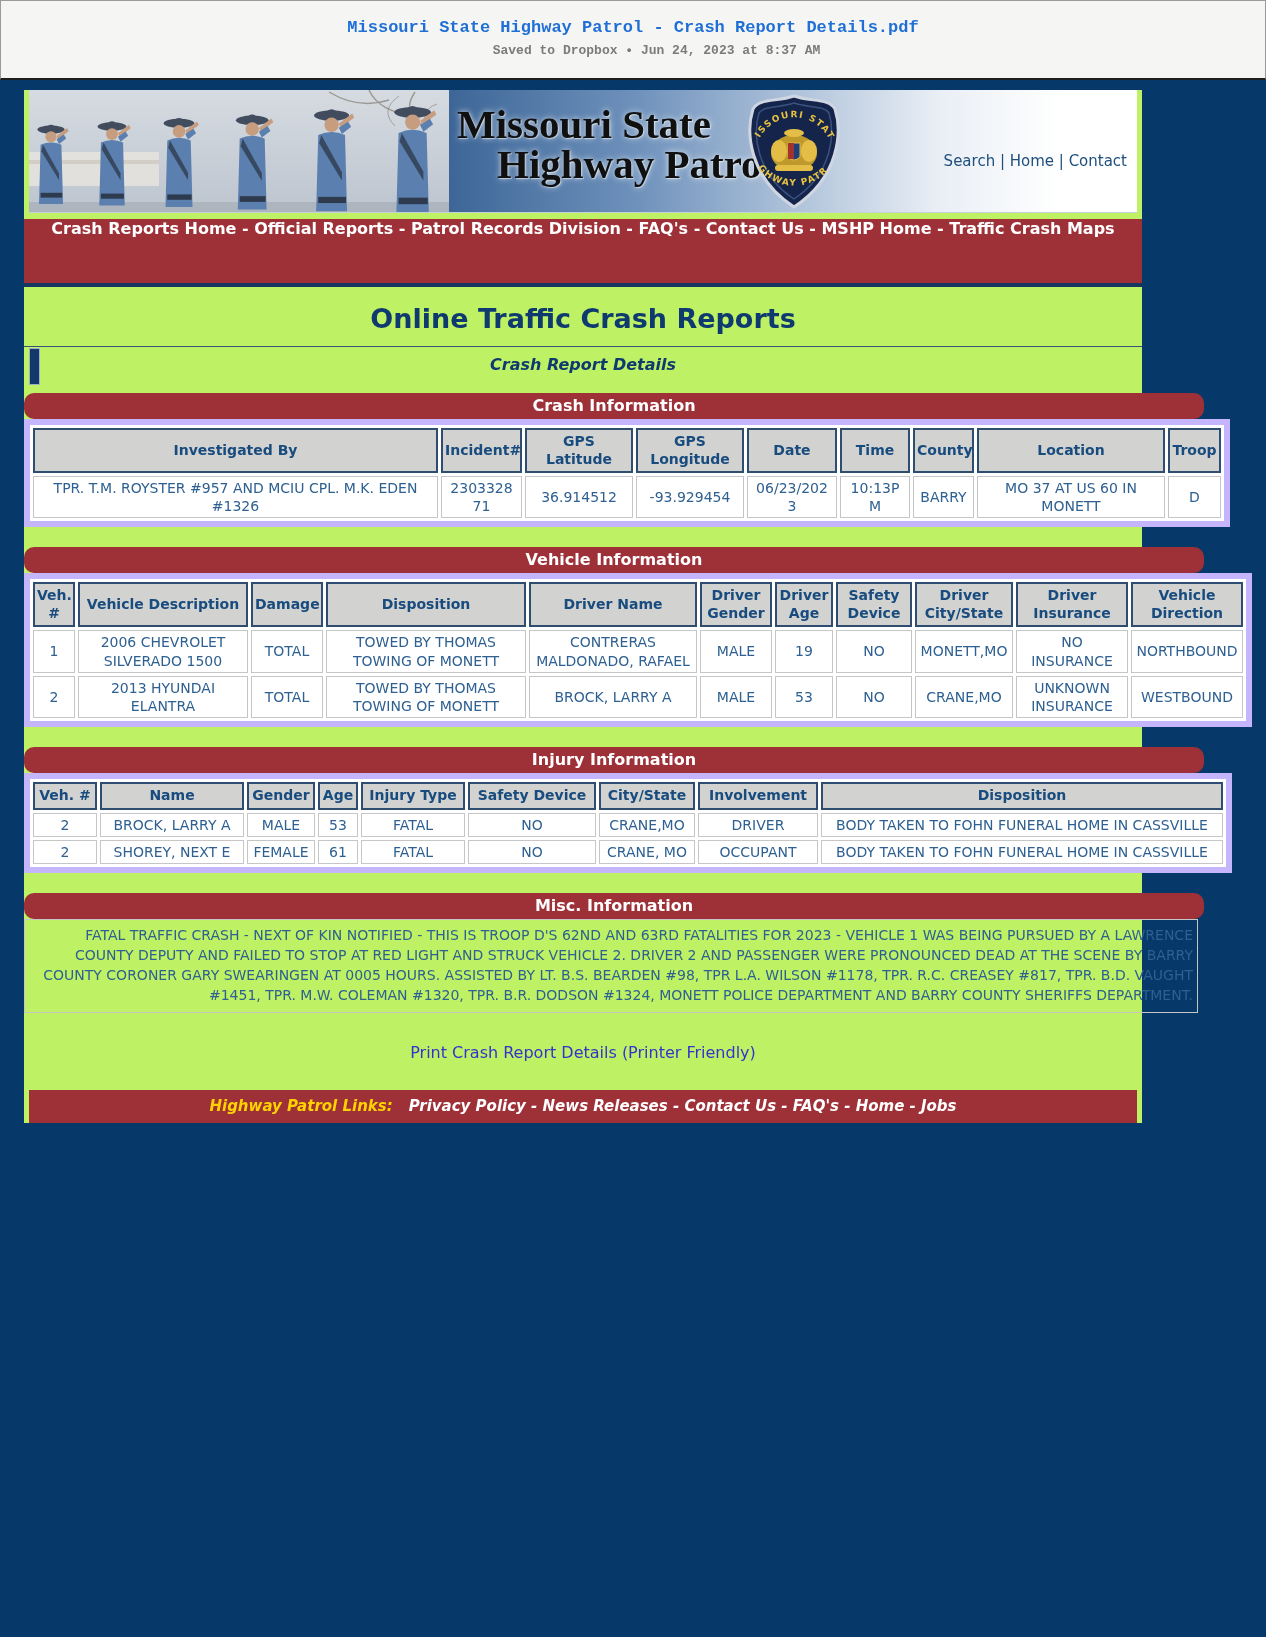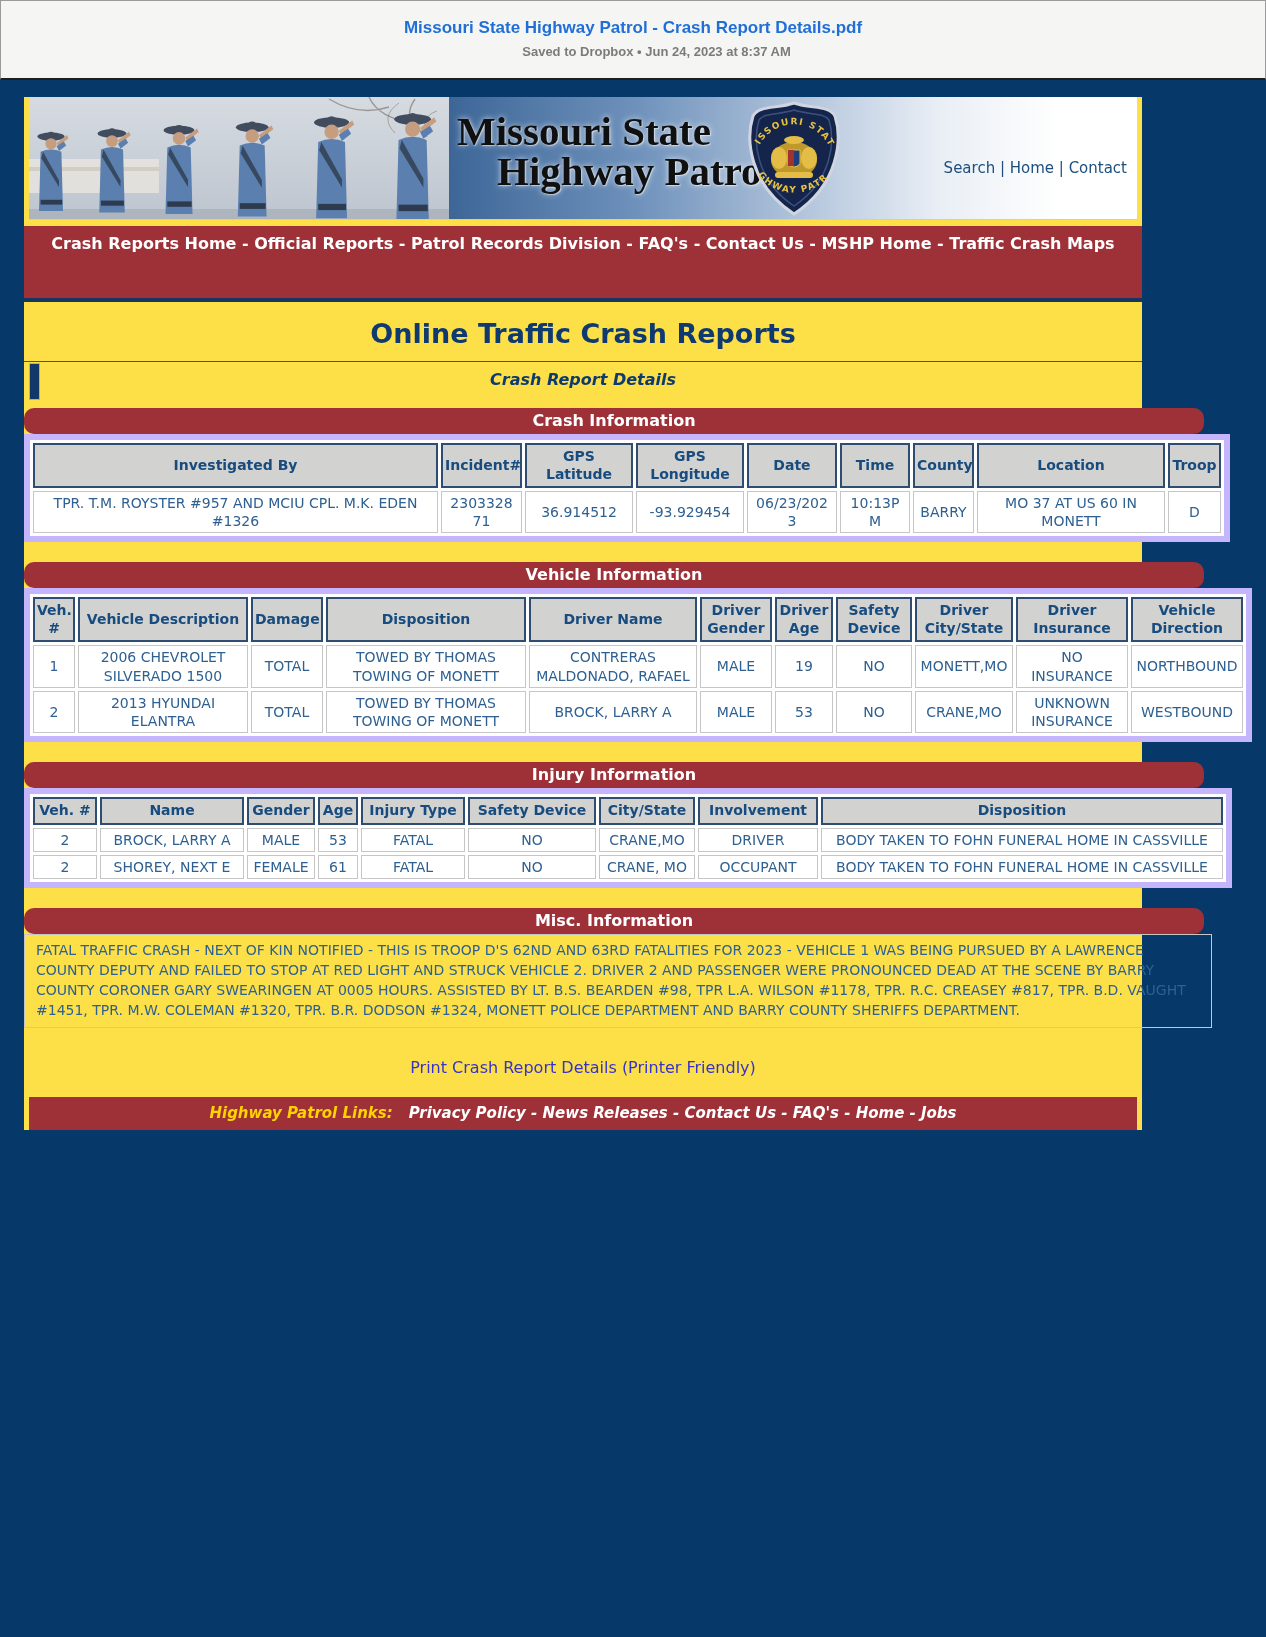--- a/index.html
+++ b/index.html
@@ -6,29 +6,29 @@
   body{
     width:1266px;height:1637px;position:relative;overflow:hidden;
     background:#06396A;
     font-family:"DejaVu Sans", sans-serif;
   }
   
   .topbar{
     position:absolute;top:0;left:0;width:1266px;height:80px;
     background:#f5f5f3;box-sizing:border-box;
     border:1px solid #9a9a9a;border-bottom:2px solid #1e1e1e;
-    text-align:center;font-family:Liberation Sans, sans-serif;
+    text-align:center;font-family:Liberation Mono, monospace;
   }
   .topbar .title{padding-top:17px;color:#1F6FD6;font-size:17px;font-weight:bold;}
   .topbar .subtitle{padding-top:6px;color:#7b7b7b;font-size:13px;font-weight:600;margin-left:47px;}
 
   
   .page{
-    position:absolute;left:24px;top:97px;width:1118px;height:1033px;
-    background:#fde047;
+    position:absolute;left:24px;top:90px;width:1118px;height:1033px;
+    background:#bef264;
   }
 
   
   .banner{
     height:122px;margin:0 5px;position:relative;overflow:hidden;
     background:linear-gradient(to right,#3d6697 0px,#3d6697 420px,#6f92bc 55%,#e9eef5 82%,#ffffff 93%);
     border-bottom:1px solid #c9cfd8;
   }
   .banner-photo{position:absolute;left:0;top:0;}
   .brand{
@@ -41,21 +41,21 @@
   .badge{position:absolute;left:716px;top:3px;}
   .banner-links{
     position:absolute;right:10px;top:62px;font-size:15px;color:#1d4e7d;
     font-family:"DejaVu Sans", sans-serif;
   }
   .banner-links .blink{cursor:pointer;}
   .banner-links .blink:not(:last-child)::after{content:"\00a0|\00a0";color:#1d4e7d;}
 
   
   .navbar{
-    margin-top:6px;background:#9E3038;height:64px;padding-top:8px;
+    margin-top:6px;background:#9E3038;height:64px;
     border-bottom:4px solid #14365f;
     text-align:center;color:#fff;font-weight:bold;font-size:16px;
   }
   .navbar .navlink{cursor:pointer;white-space:nowrap;}
   .navbar .navlink:not(:last-child)::after{content:"\00a0-\00a0";font-weight:bold;}
 
   
   .page-title{
     text-align:center;color:#0E3A70;font-size:27px;font-weight:bold;
     margin:16px 0 10px 0;
@@ -87,21 +87,21 @@
   }
   table.grid td{
     background:#fff;color:#2E6091;border:1px solid #C6C6C6;
     font-size:14px;text-align:center;padding:2px 4px;line-height:1.3;
     vertical-align:middle;overflow:hidden;word-wrap:break-word;
   }
 
   
   .misc-box{
     width:1164px;margin:0 auto;border:1px solid #C6C6C6;
-    color:#2E6091;font-size:14px;text-align:left;padding:6px 11px;line-height:1.42;
+    color:#2E6091;font-size:14px;text-align:right;padding:6px 4px;line-height:1.42;
   }
 
   
   .print-wrap{text-align:center;margin-top:30px;}
   .print-link{color:#3533CC;font-size:16px;cursor:pointer;}
 
   
   .footer-bar{
     position:absolute;bottom:0;left:5px;right:5px;background:#9E3038;
     height:33px;line-height:33px;text-align:center;font-weight:bold;font-size:15px;color:#fff;font-style:italic;

